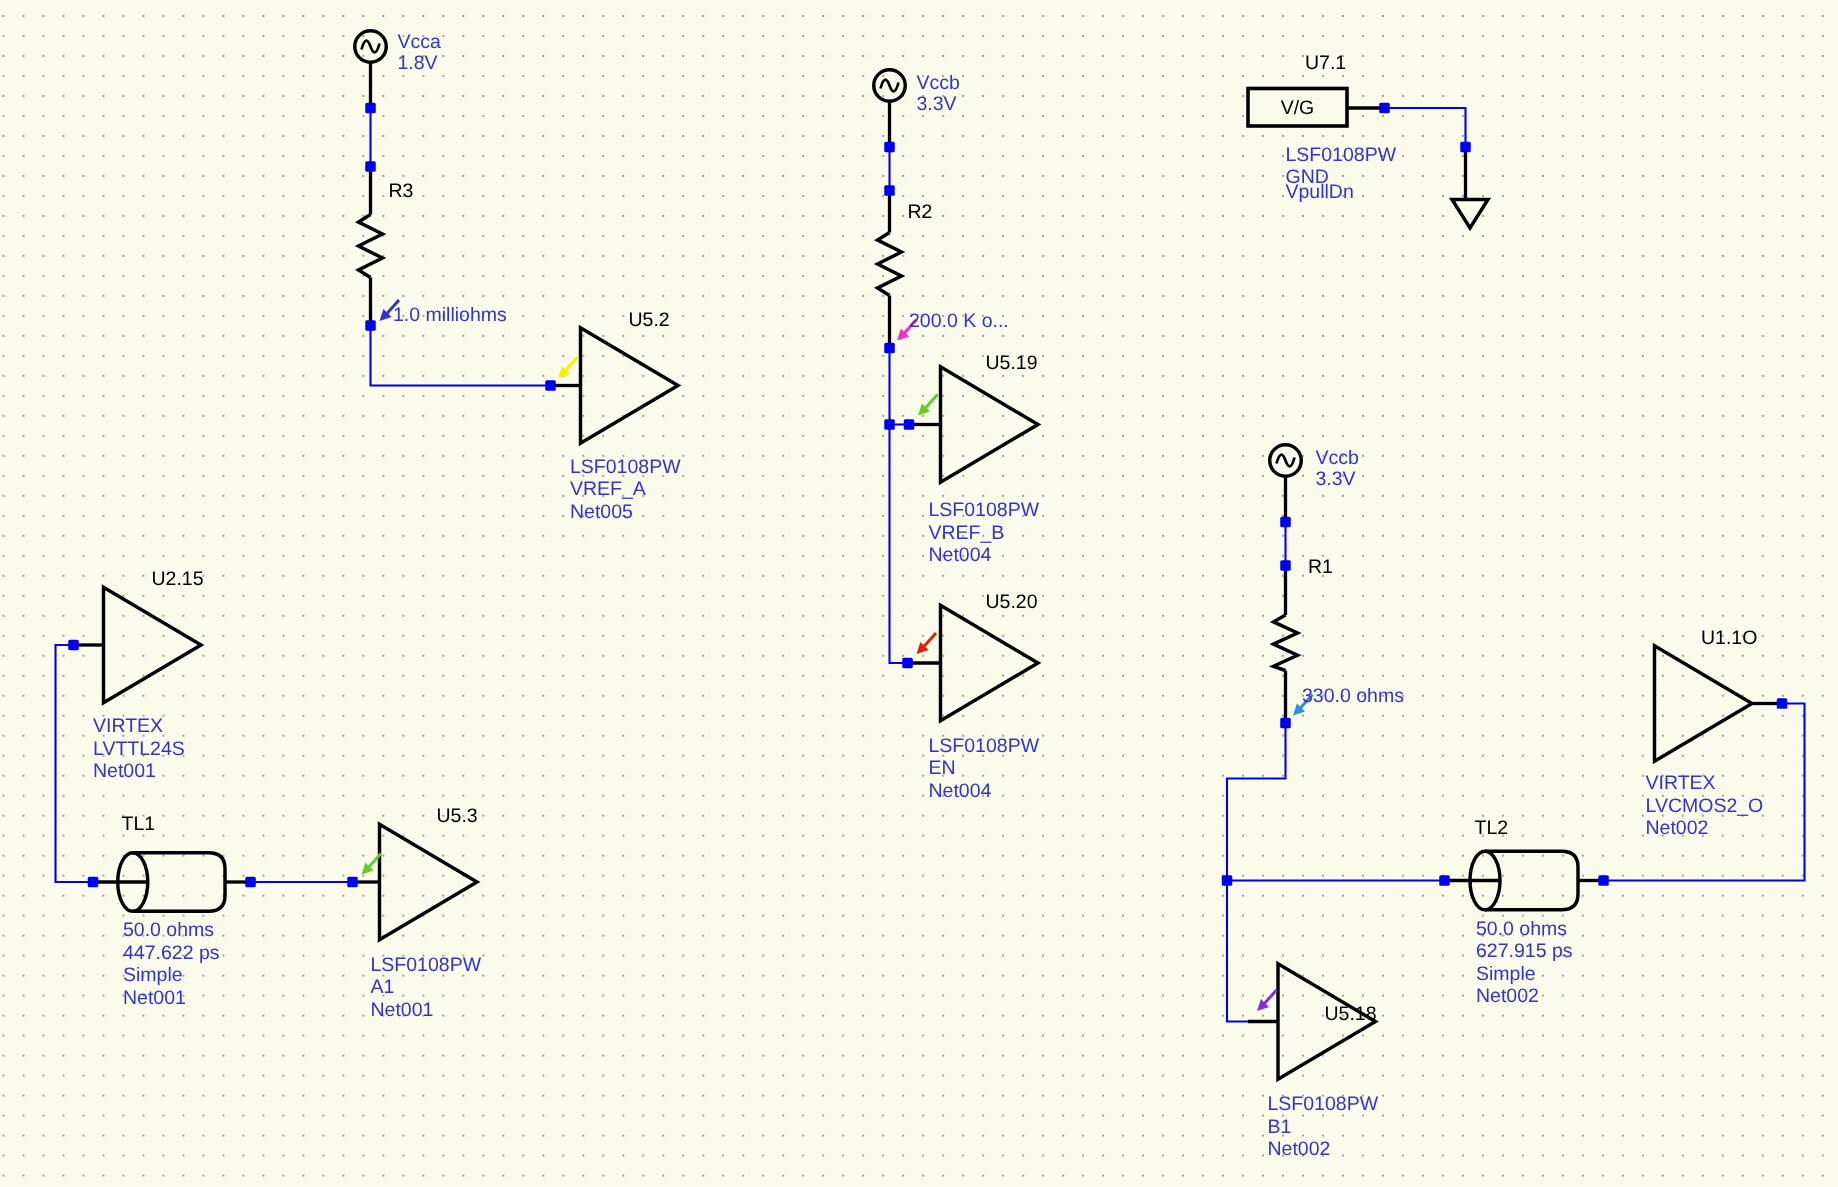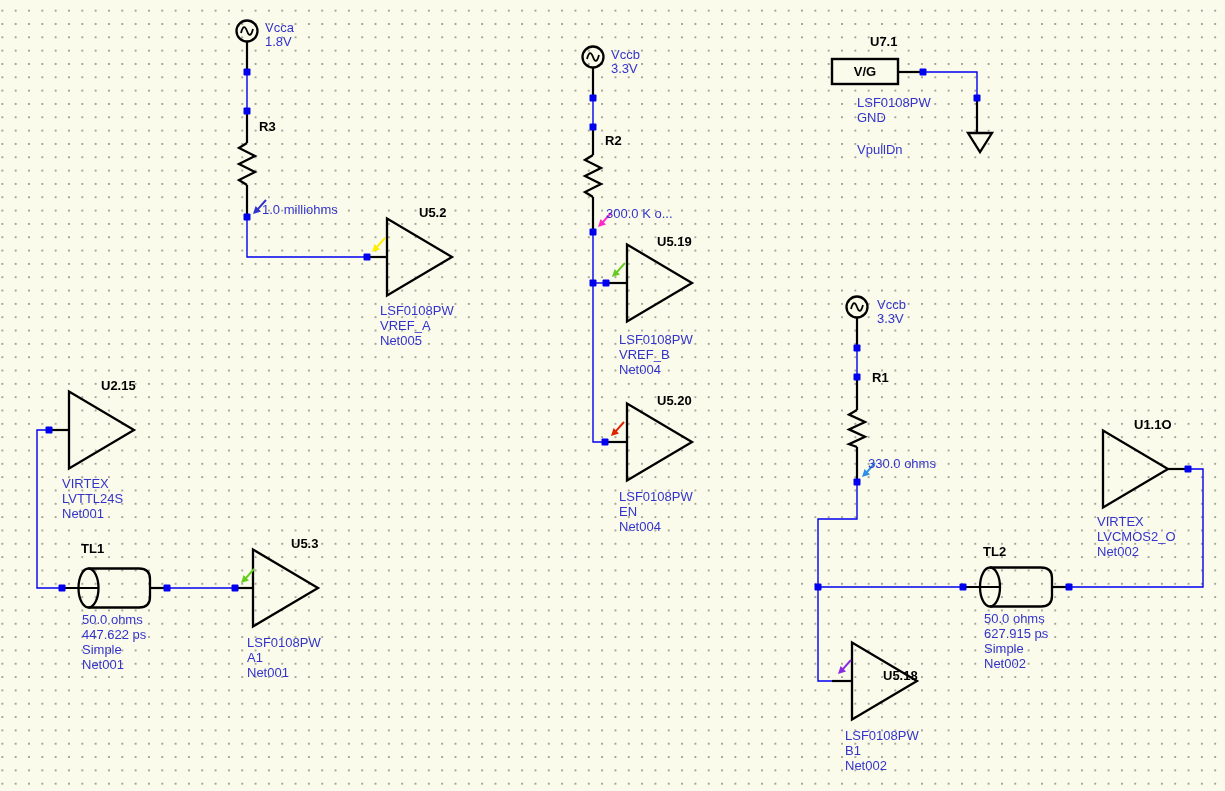--- a/index.html
+++ b/index.html
@@ -5,21 +5,21 @@
   html,body{margin:0;padding:0;}
   .canvas{
     position:relative;width:1225px;height:791px;overflow:hidden;
     background-color:#FBFBEC;
     background-image:radial-gradient(circle,#A2A296 0.8px,transparent 1px);
     background-size:13.33px 13.33px;
     background-position:9px 4px;
     font-family:"Liberation Sans",sans-serif;
   }
   .lbl{position:absolute;font-size:13px;line-height:15px;color:#3333CC;white-space:pre;text-align:center;}
-  .ref{position:absolute;font-size:13px;line-height:15px;font-weight:bold;color:#000;white-space:pre;}
+  .ref{position:absolute;font-size:13px;line-height:15px;font-weight:normal;color:#000;white-space:pre;}
   svg{position:absolute;left:0;top:0;}
   .wire{stroke:#0000EE;stroke-width:1.4;fill:none;}
   .pin{stroke:#000;stroke-width:2.2;fill:none;}
   .sym{stroke:#000;stroke-width:2.3;fill:none;stroke-linejoin:miter;}
   .dot{fill:#0000EE;}
   .arrow-line{stroke-width:2;fill:none;}
 </style>
 </head>
 <body>
 
@@ -208,21 +208,21 @@
 <div class="lbl" style="left:611px;top:47px">Vccb</div>
 <div class="lbl" style="left:611px;top:61px">3.3V</div>
 
 <div class="lbl" style="left:877px;top:297px">Vccb</div>
 <div class="lbl" style="left:877px;top:311px">3.3V</div>
 
 <div class="ref" style="left:259px;top:119px">R3</div>
 <div class="lbl" style="left:262px;top:202px">1.0 milliohms</div>
 
 <div class="ref" style="left:605px;top:133px">R2</div>
-<div class="lbl" style="left:606px;top:206px">300.0 K o...</div>
+<div class="lbl" style="left:606px;top:206px">200.0 K o...</div>
 
 <div class="ref" style="left:872px;top:370px">R1</div>
 <div class="lbl" style="left:868px;top:456px">330.0 ohms</div>
 
 <div class="ref" style="left:419px;top:205px">U5.2</div>
 <div class="lbl" style="left:380px;top:303px">LSF0108PW</div>
 <div class="lbl" style="left:380px;top:318px">VREF_A</div>
 <div class="lbl" style="left:380px;top:333px">Net005</div>
 
 <div class="ref" style="left:657px;top:234px">U5.19</div>
@@ -252,21 +252,21 @@
 
 <div class="ref" style="left:1134px;top:417px">U1.1O</div>
 <div class="lbl" style="left:1097px;top:514px">VIRTEX</div>
 <div class="lbl" style="left:1097px;top:529px">LVCMOS2_O</div>
 <div class="lbl" style="left:1097px;top:544px">Net002</div>
 
 <div class="ref" style="left:870px;top:34px">U7.1</div>
 <div class="ref" style="left:832px;top:64px;width:66px;text-align:center">V/G</div>
 <div class="lbl" style="left:857px;top:95px">LSF0108PW</div>
 <div class="lbl" style="left:857px;top:110px">GND</div>
-<div class="lbl" style="left:857px;top:142px">VpullDn</div>
+<div class="lbl" style="left:857px;top:120px">VpullDn</div>
 
 <div class="ref" style="left:81px;top:541px">TL1</div>
 <div class="lbl" style="left:82px;top:612px">50.0 ohms</div>
 <div class="lbl" style="left:82px;top:627px">447.622 ps</div>
 <div class="lbl" style="left:82px;top:642px">Simple</div>
 <div class="lbl" style="left:82px;top:657px">Net001</div>
 
 <div class="ref" style="left:983px;top:544px">TL2</div>
 <div class="lbl" style="left:984px;top:611px">50.0 ohms</div>
 <div class="lbl" style="left:984px;top:626px">627.915 ps</div>

